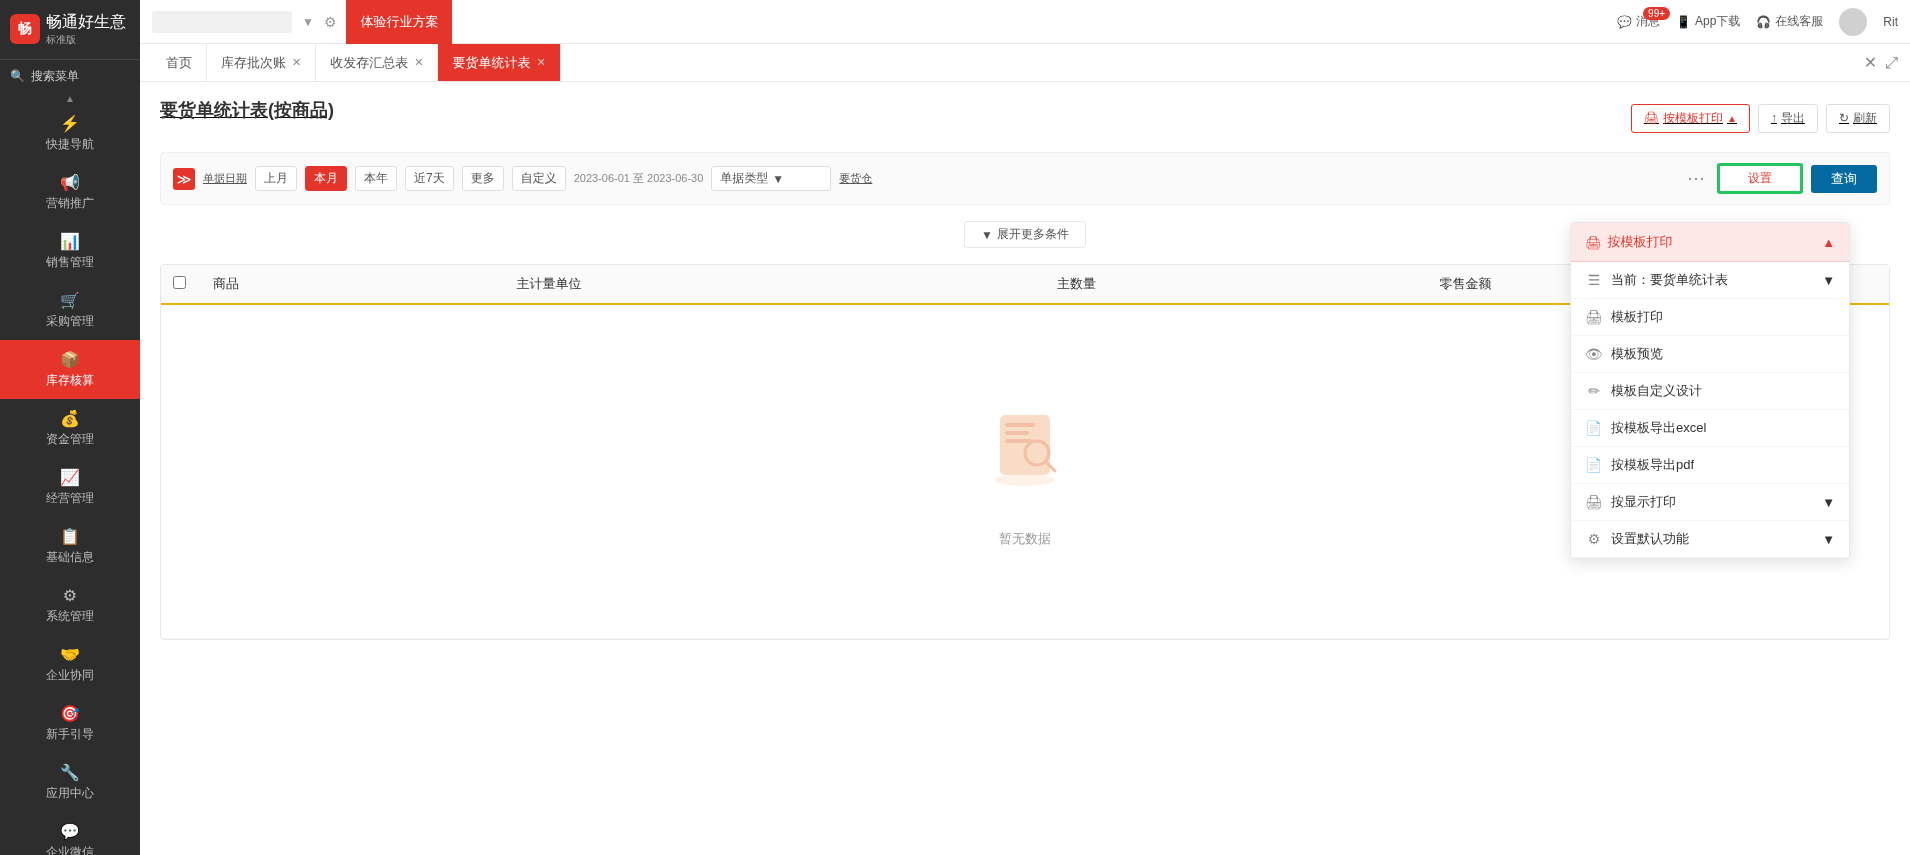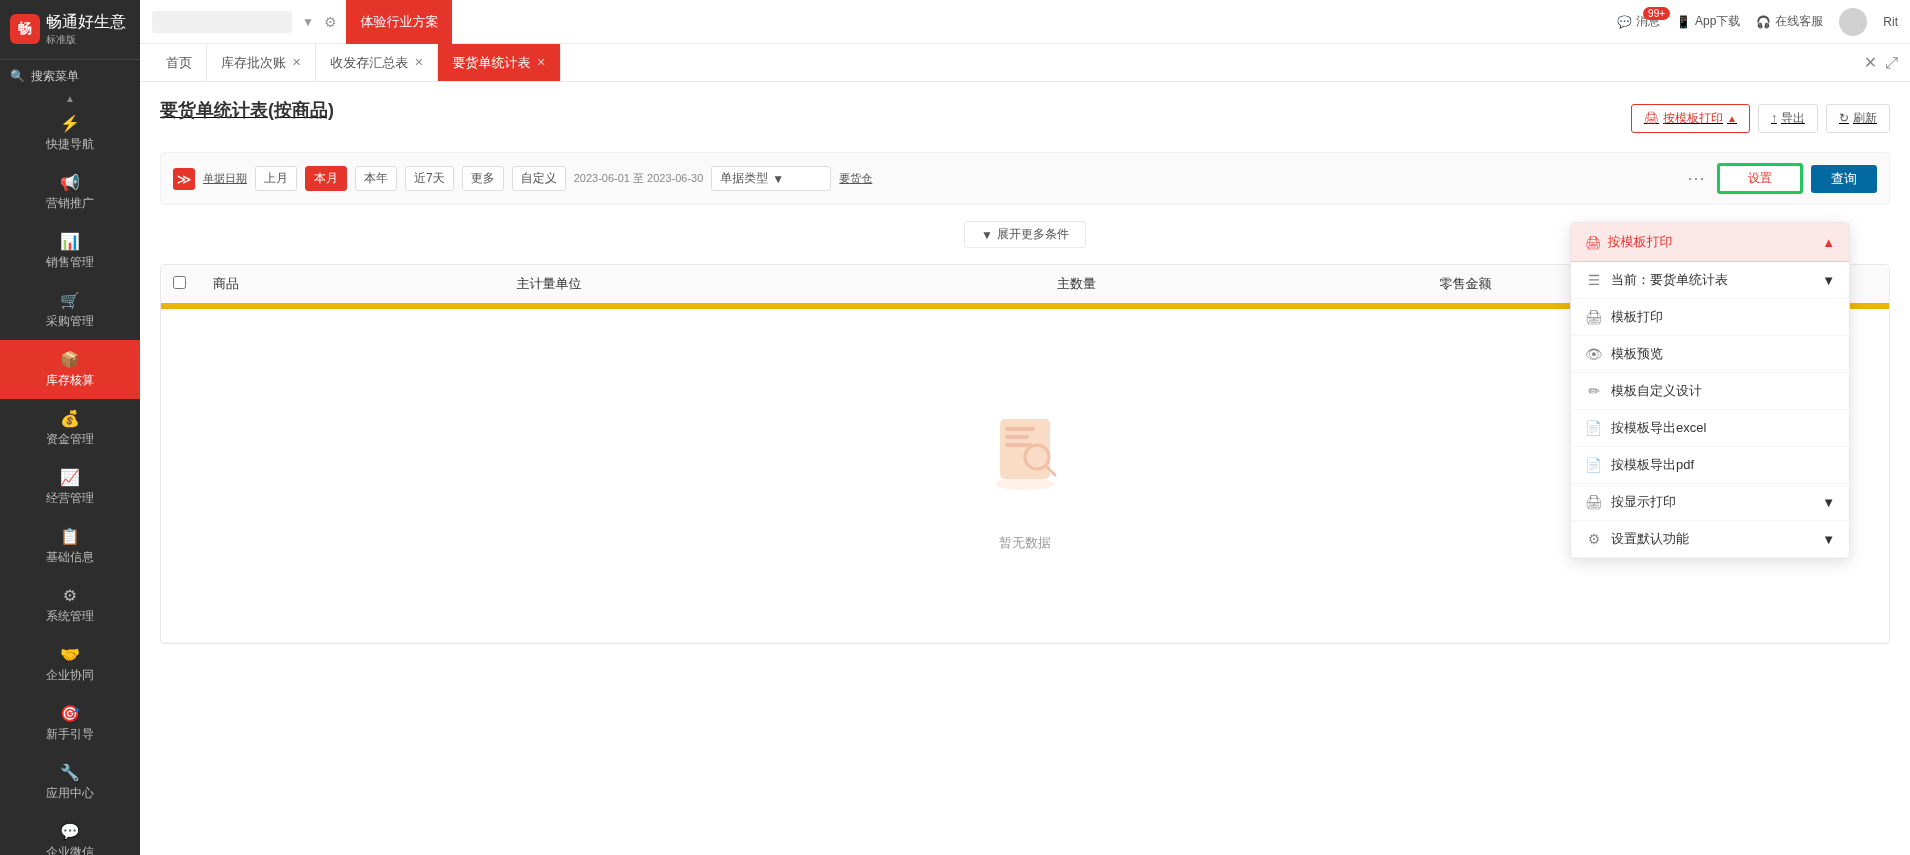--- a/index.html
+++ b/index.html
@@ -293,21 +293,21 @@
     
     .table-container { border: 1px solid #e8e8e8; border-radius: 4px; overflow: hidden; }
     table { width: 100%; border-collapse: collapse; }
     th {
       background: #fafafa;
       padding: 10px 12px;
       text-align: left;
       font-size: 13px;
       font-weight: 500;
       color: #333;
-      border-bottom: 6px solid #eab308;
+      border-bottom: 2px solid #eab308;
     }
     td {
       padding: 10px 12px;
       font-size: 13px;
       color: #555;
       border-bottom: 1px solid #f5f5f5;
     }
     .action-btn {
       display: flex;
       align-items: center;

